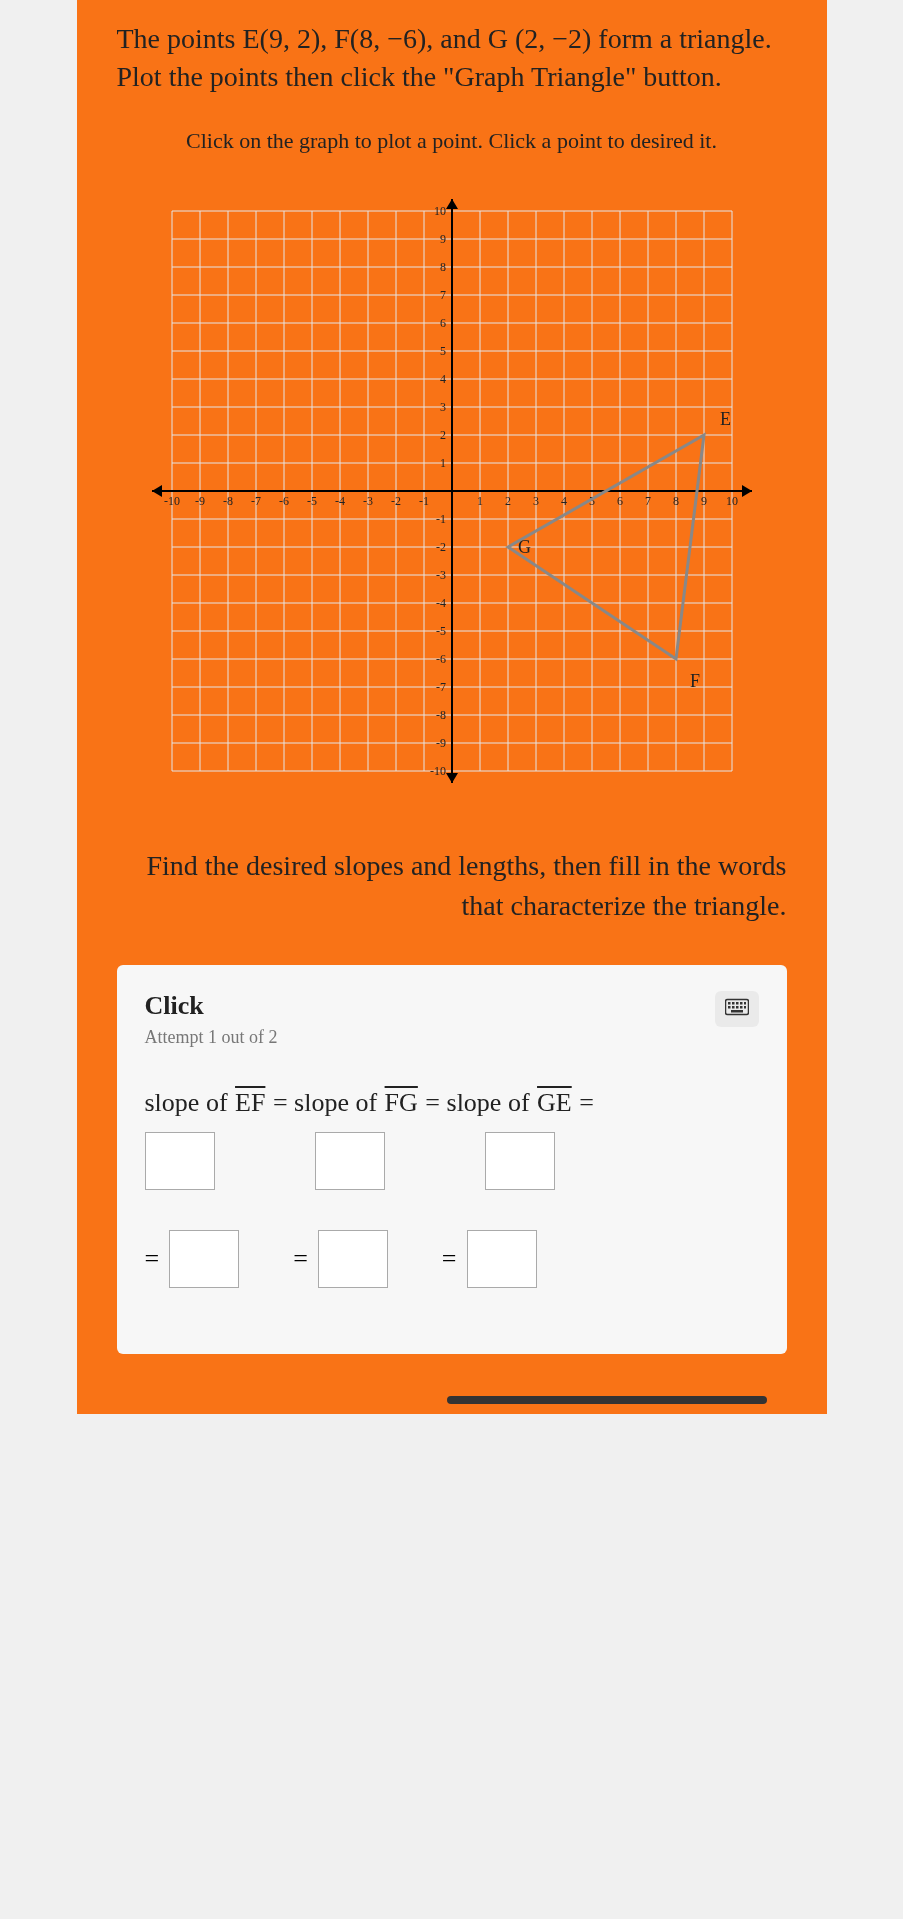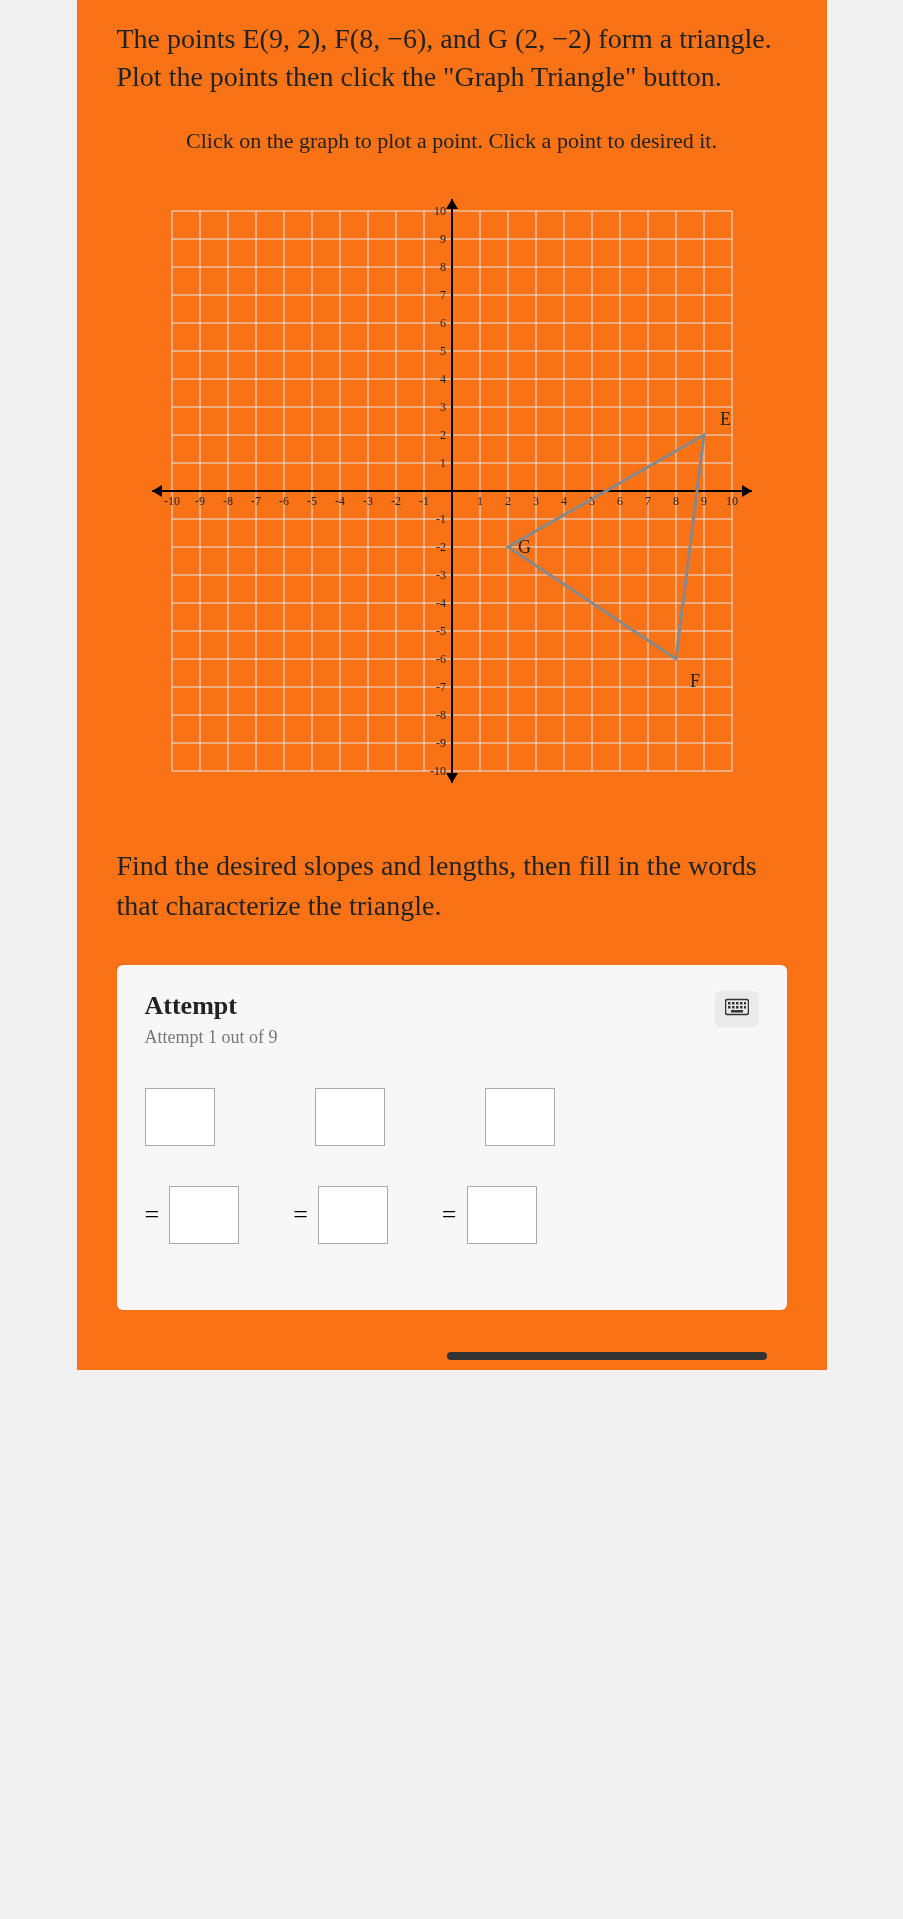--- a/index.html
+++ b/index.html
@@ -38,20 +38,21 @@
   .grid-line { stroke: #e5e5e5; stroke-width: 1; }
   .axis { stroke: #000; stroke-width: 2; }
   .tick-label { font-family: Georgia, serif; font-size: 12px; fill: #222; }
   .point-label { font-family: Georgia, serif; font-size: 18px; fill: #222; }
   .triangle-line { stroke: #888; stroke-width: 3; fill: none; }
   .instructions2 {
     font-size: 28px;
     line-height: 1.4;
     color: #222;
     margin-bottom: 40px;
+    text-align: right;
   }
   .answer-box {
     background: #f7f7f7;
     border-radius: 6px;
     padding: 26px 28px;
   }
   .answer-header {
     display: flex;
     justify-content: space-between;
     align-items: flex-start;
@@ -234,22 +235,22 @@
         <text class="point-label" x="66" y="62">G</text>
       </g>
     </svg>
   </div>
 
   <div class="instructions2">Find the desired slopes and lengths, then fill in the words that characterize the triangle.</div>
 
   <div class="answer-box">
     <div class="answer-header">
       <div>
-        <div class="answer-title">Attempt</div>
-        <div class="attempt">Attempt 1 out of 9</div>
+        <div class="answer-title">Click</div>
+        <div class="attempt">Attempt 1 out of 2</div>
       </div>
       <div class="keypad-btn">
         <span>
           <svg viewBox="0 0 24 16">
               <rect x="0.5" y="0.5" width="23" height="15" rx="2" fill="none" stroke="#333" stroke-width="1.5"></rect>
           <rect x="3" y="3" width="2.5" height="2.5" fill="#333"></rect>
               <rect x="7" y="3" width="2.5" height="2.5" fill="#333"></rect>
           <rect x="11" y="3" width="2.5" height="2.5" fill="#333"></rect>
               <rect x="15" y="3" width="2.5" height="2.5" fill="#333"></rect>
               <rect x="19" y="3" width="2" height="2.5" fill="#333"></rect>
@@ -257,20 +258,23 @@
               <rect x="7" y="7" width="2.5" height="2.5" fill="#333"></rect>
           <rect x="11" y="7" width="2.5" height="2.5" fill="#333"></rect>
               <rect x="15" y="7" width="2.5" height="2.5" fill="#333"></rect>
               <rect x="19" y="7" width="2" height="2.5" fill="#333"></rect>
           <rect x="6" y="11" width="12" height="2.5" fill="#333"></rect>
           </svg>
         </span>
       </div>
     </div>
 
+    <div class="slope-row">
+      <span>slope of </span><span class="overline">EF</span><span> = slope of </span><span class="overline">FG</span><span> = slope of </span><span class="overline">GE</span><span> =</span>
+    </div>
     <div class="input-row">
       <input class="answer-input" style="">
       <input class="answer-input" style="">
       <input class="answer-input" style="">
     </div>
 
     <div class="input-row lengths">
       <div class="eq-group">
         <span class="eq-sign">=</span>
         <input class="answer-input" style="">

